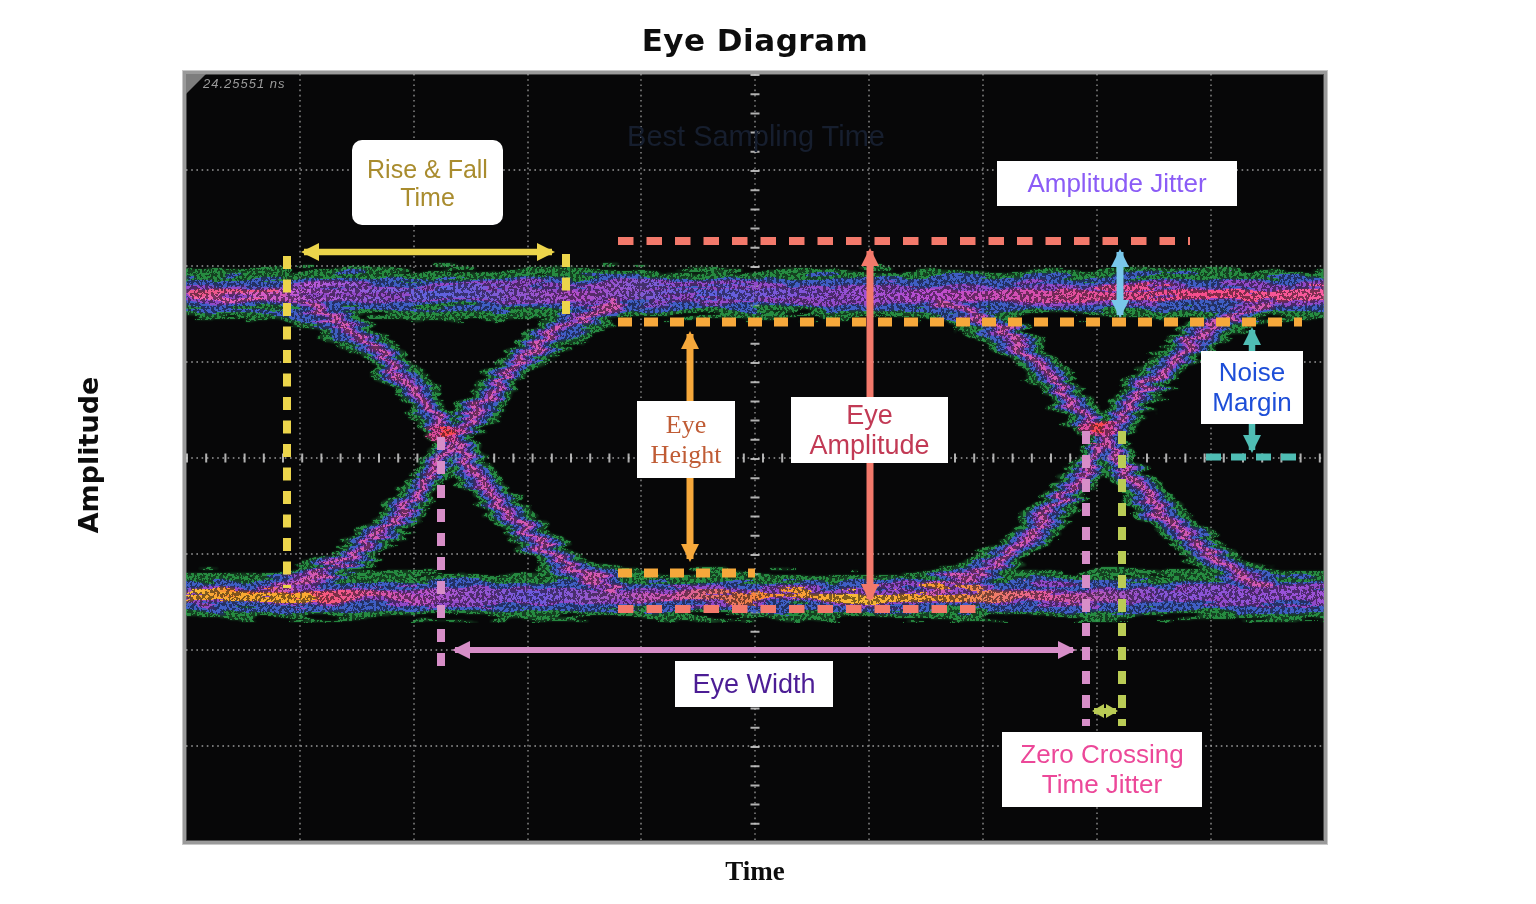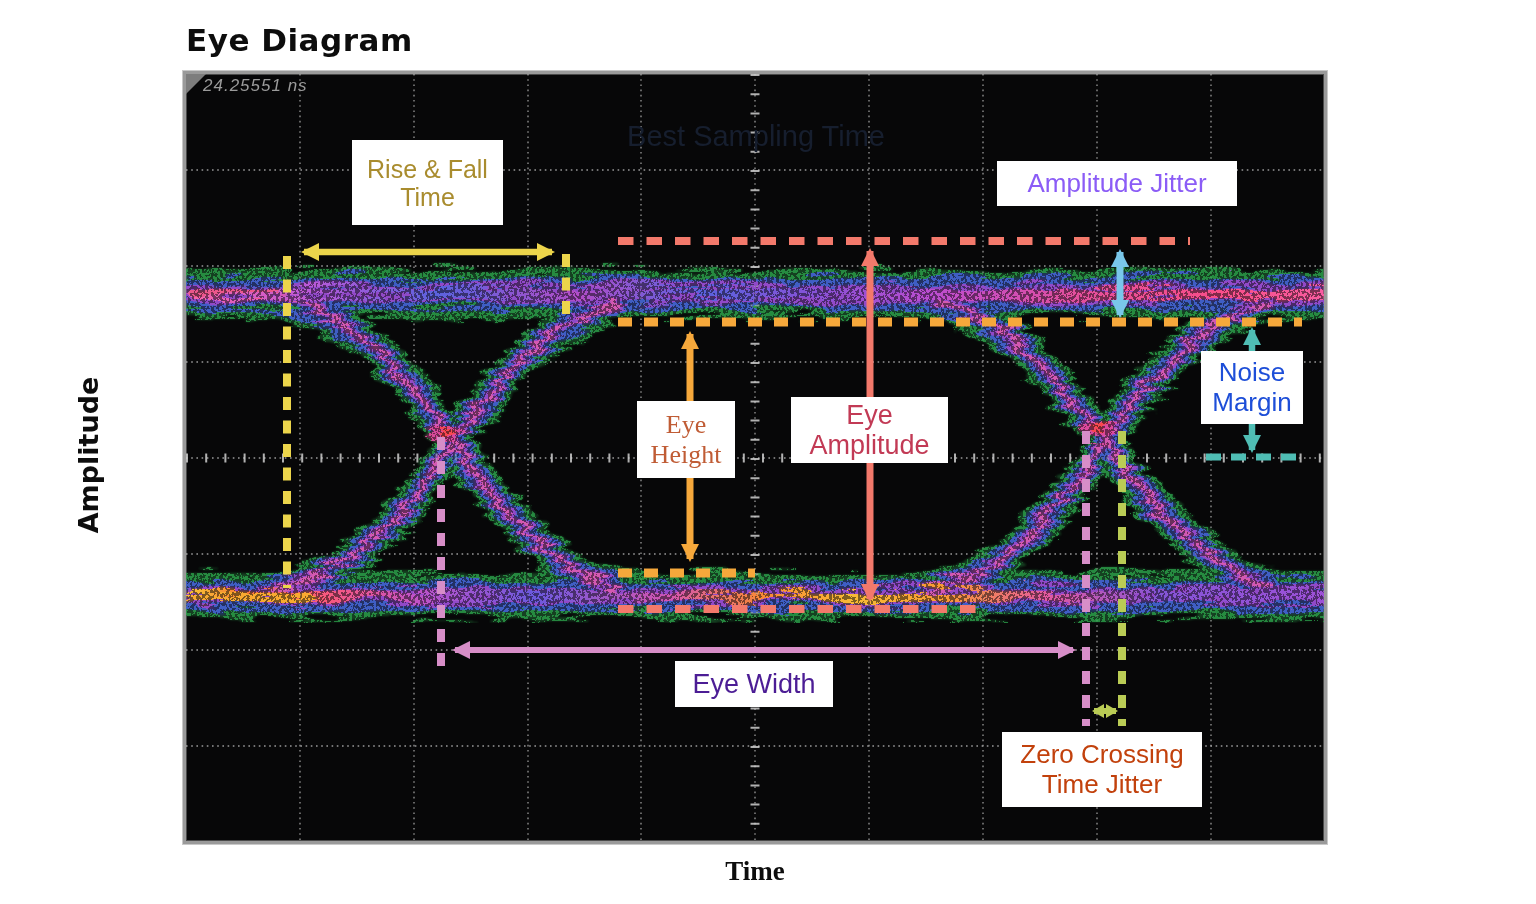--- a/index.html
+++ b/index.html
@@ -1,60 +1,60 @@
 <!DOCTYPE html>
 <html><head>
 <meta charset="utf-8">
 <style>
   html,body{margin:0;padding:0;}
   body{
     width:1536px;height:904px;position:relative;background:#ffffff;
     font-family:"Liberation Sans", sans-serif;overflow:hidden;
   }
   .page-title{
-    position:absolute;left:186px;top:22px;width:1138px;text-align:left;
+    position:absolute;left:186px;top:22px;width:1138px;text-align:center;
     font-size:31px;font-weight:bold;color:#0d0d0d;letter-spacing:.5px;
     font-family:"DejaVu Sans","Liberation Sans",sans-serif;
   }
   .y-axis-label{
     position:absolute;left:88px;top:455px;transform:translate(-50%,-50%) rotate(-90deg);
     transform-origin:center;font-size:27px;font-weight:bold;color:#0d0d0d;
     font-family:"DejaVu Sans","Liberation Sans",sans-serif;white-space:nowrap;
   }
   .x-axis-label{
     position:absolute;left:186px;top:856px;width:1138px;text-align:center;
     font-size:27px;font-weight:bold;color:#0d0d0d;
     font-family:Liberation Serif, serif;
   }
   .plot-frame{
     position:absolute;left:183px;top:71px;width:1138px;height:767px;
     background:#070708;border:3px solid #9a9a9a;
     box-shadow:inset 0 0 0 1px #4a4a4a, 0 0 0 1px #c9c9c9;
   }
   svg.canvas{position:absolute;left:0;top:0;width:1536px;height:904px;}
   .timestamp{
-    position:absolute;left:203px;top:76px;font-size:17px;font-style:italic;
+    position:absolute;left:203px;top:76px;font-size:13px;font-style:italic;
     color:#9b9b9b;letter-spacing:1px;white-space:nowrap;
   }
   .best-sampling{
     position:absolute;left:612px;top:118px;width:288px;height:36px;
     display:flex;align-items:center;justify-content:center;
     font-size:29px;color:#161e2e;white-space:nowrap;
   }
   .lbl{
     position:absolute;background:#ffffff;display:flex;align-items:center;
     justify-content:center;text-align:center;line-height:1.12;font-weight:400;
   }
-  .lbl-rise{left:352px;top:140px;width:151px;height:85px;font-size:25px;color:#a98c2e;}
+  .lbl-rise{left:352px;top:140px;width:151px;height:85px;font-size:25px;color:#a98c2e;border-radius:10px;}
   .lbl-ampjit{left:997px;top:161px;width:240px;height:45px;font-size:26px;color:#8b5cf6;white-space:nowrap;}
   .lbl-noise{left:1201px;top:351px;width:102px;height:73px;font-size:26px;color:#1d4ed8;}
   .lbl-eyeh{left:637px;top:401px;width:98px;height:77px;font-size:26px;color:#c05c35;font-family:Liberation Serif, serif;}
   .lbl-eyea{left:791px;top:397px;width:157px;height:66px;font-size:27px;color:#c23a55;}
   .lbl-eyew{left:675px;top:661px;width:158px;height:46px;font-size:27px;color:#4c1d95;white-space:nowrap;}
-  .lbl-zero{left:1002px;top:732px;width:200px;height:75px;font-size:26px;color:#c2410c;}
+  .lbl-zero{left:1002px;top:732px;width:200px;height:75px;font-size:26px;color:#ec4899;}
 </style>
 </head>
 <body>
 
 <div class="page-title">Eye Diagram</div>
 <div class="y-axis-label">Amplitude</div>
 <div class="x-axis-label">Time</div>
 
 <div class="plot-frame"></div>
 

